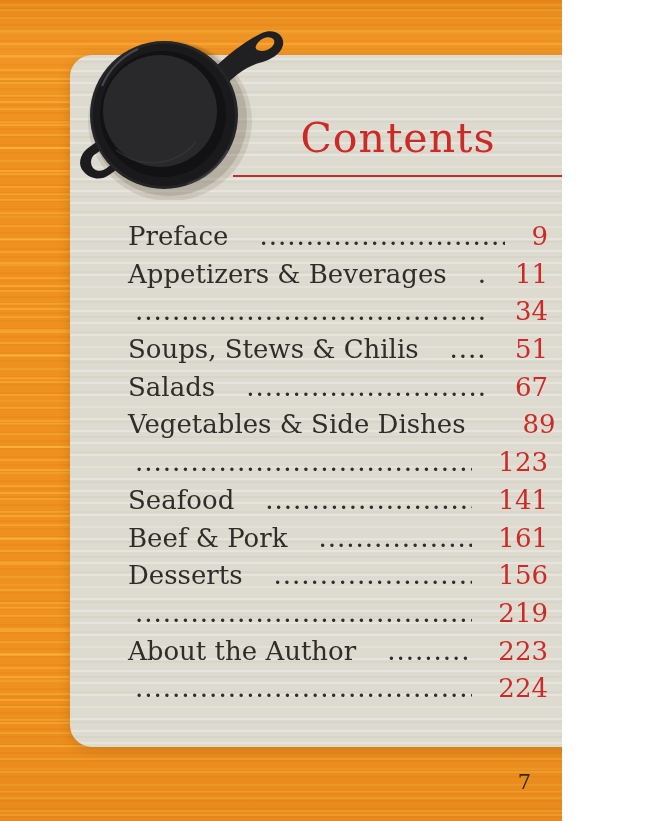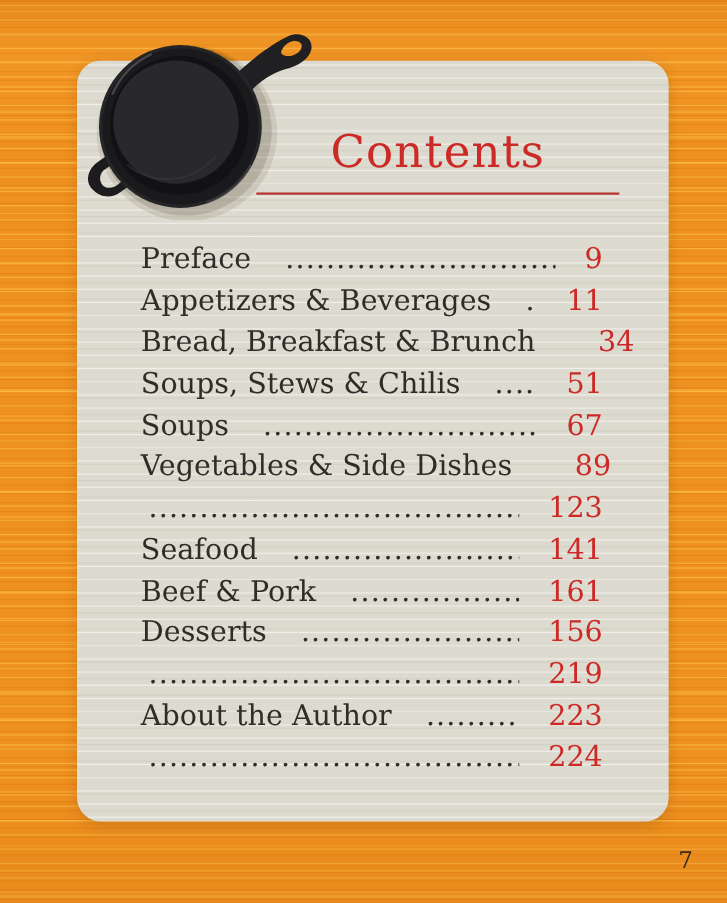--- a/index.html
+++ b/index.html
@@ -5,21 +5,21 @@
   html, body { margin: 0; padding: 0; }
   body {
     width: 661px; height: 821px;
     font-family: "DejaVu Serif", "Liberation Serif", serif;
     overflow: hidden;
   }
 
   
   .page {
     position: relative;
-    width: 661px; height: 821px;
+    width: 562px; height: 821px;
     background-color: #ef9120;
     background-image:
       linear-gradient(180deg, rgba(198,100,8,0.20) 0px, rgba(255,196,90,0.10) 45px,
                       rgba(0,0,0,0) 130px, rgba(0,0,0,0) 680px, rgba(198,100,8,0.16) 821px),
       repeating-linear-gradient(180deg, rgba(255,210,95,0) 0px, rgba(255,210,95,0) 4px,
                       rgba(255,206,88,0.55) 5px, rgba(255,210,95,0) 6px, rgba(255,210,95,0) 13px),
       repeating-linear-gradient(180deg, rgba(219,120,14,0) 0px, rgba(219,120,14,0.45) 1px,
                       rgba(219,120,14,0) 2px, rgba(219,120,14,0) 8px),
       repeating-linear-gradient(180deg, rgba(248,172,52,0) 0px, rgba(248,172,52,0) 9px,
                       rgba(250,180,62,0.55) 9px, rgba(250,180,62,0.55) 11px,
@@ -127,31 +127,30 @@
     <span class="toc-label">Preface</span>
     <span class="toc-dots">......................................................................................................................................................</span>
     <span class="toc-page">9</span>
   </li>
         <li class="toc-row">
     <span class="toc-label">Appetizers &amp; Beverages</span>
     <span class="toc-dots">......................................................................................................................................................</span>
     <span class="toc-page">11</span>
   </li>
         <li class="toc-row">
-    <span class="toc-label">Bread, Breakfast &amp; Brunch</span>
     <span class="toc-dots">......................................................................................................................................................</span>
     <span class="toc-page">34</span>
   </li>
         <li class="toc-row">
     <span class="toc-label">Soups, Stews &amp; Chilis</span>
     <span class="toc-dots">......................................................................................................................................................</span>
     <span class="toc-page">51</span>
   </li>
         <li class="toc-row">
-    <span class="toc-label">Soups</span>
+    <span class="toc-label">Salads</span>
     <span class="toc-dots">......................................................................................................................................................</span>
     <span class="toc-page">67</span>
   </li>
         <li class="toc-row">
     <span class="toc-label">Vegetables &amp; Side Dishes</span>
     <span class="toc-dots">......................................................................................................................................................</span>
     <span class="toc-page">89</span>
   </li>
         <li class="toc-row">
     <span class="toc-dots">......................................................................................................................................................</span>

